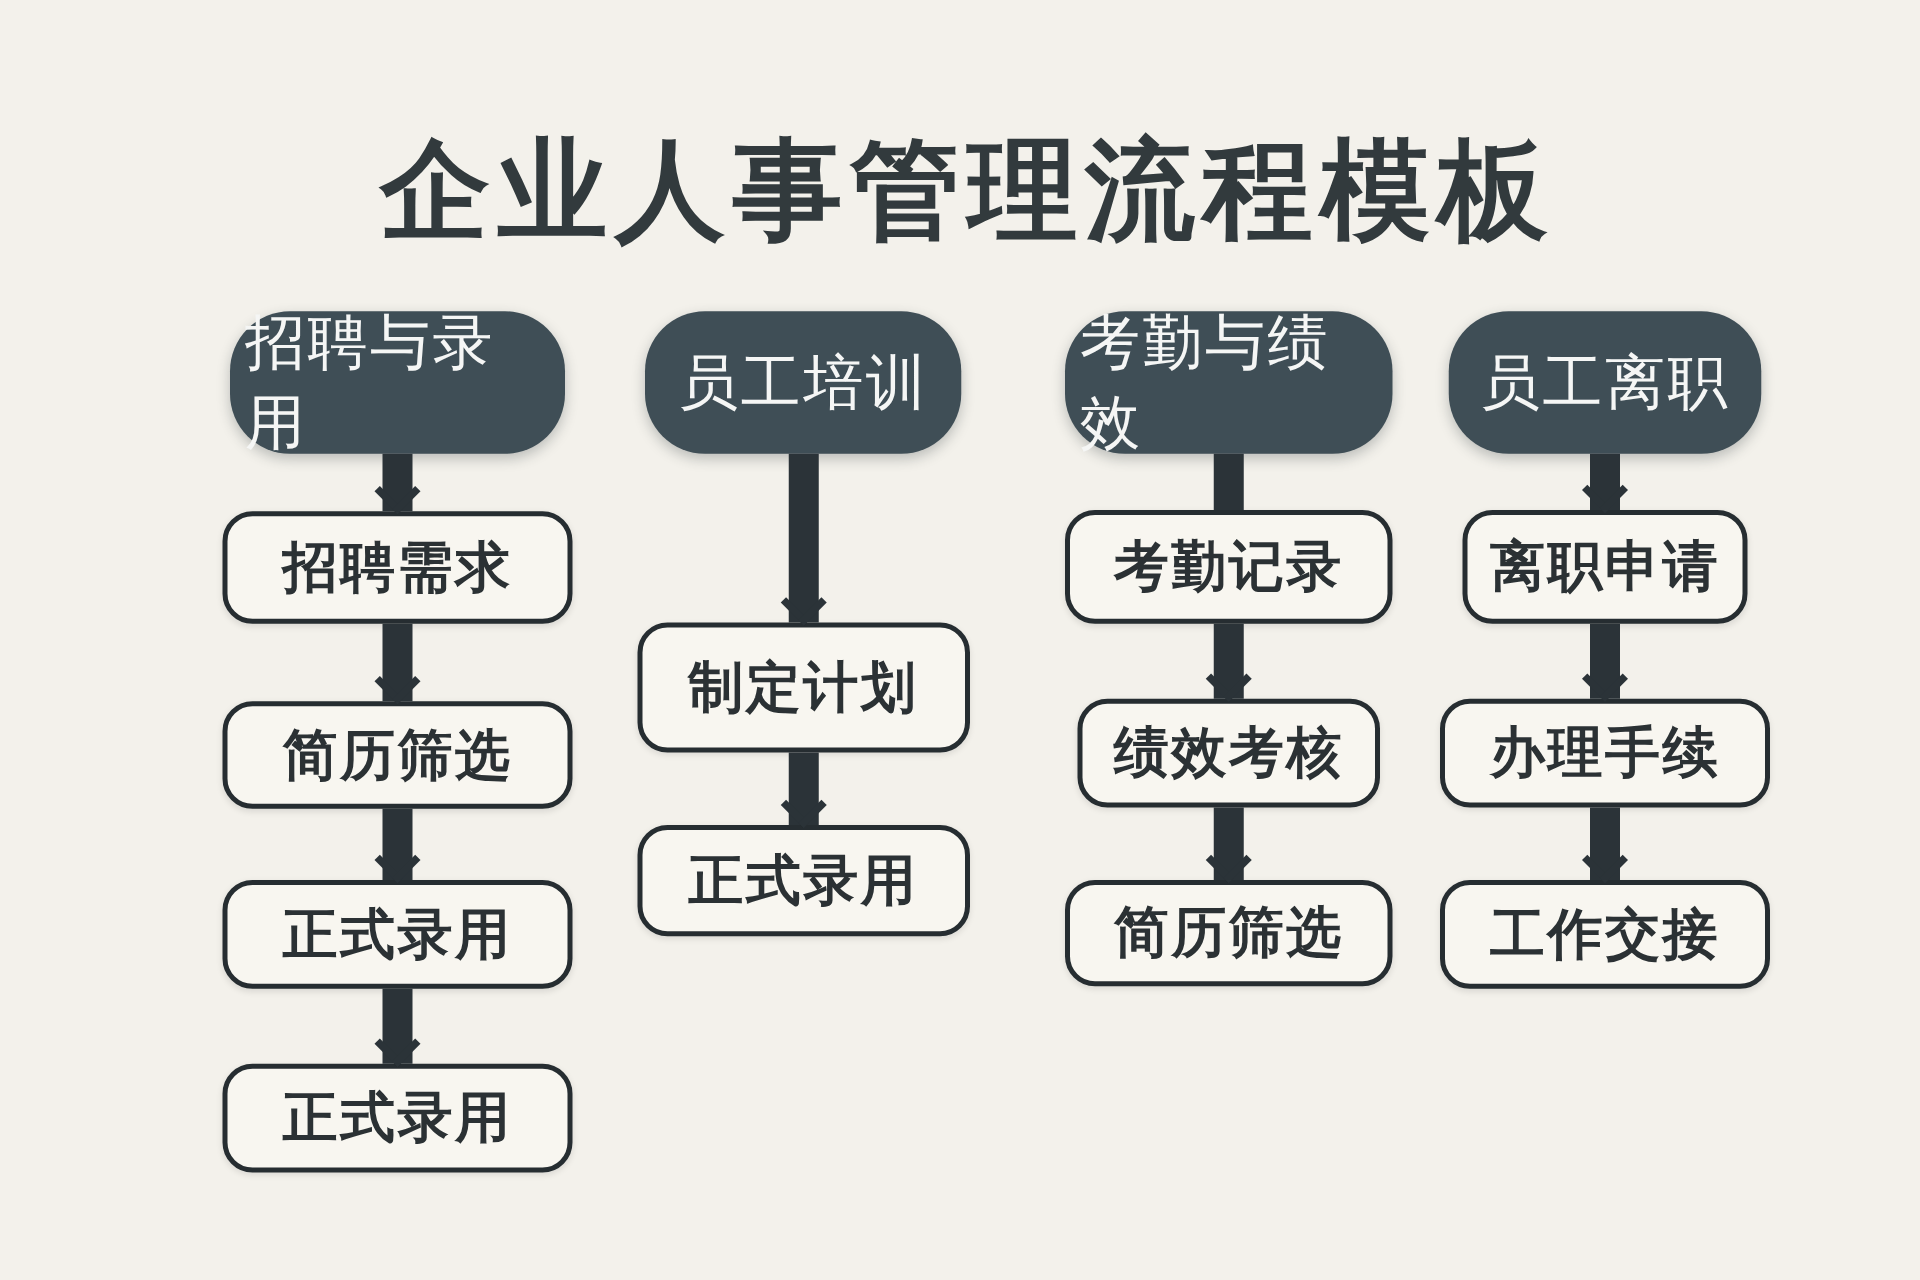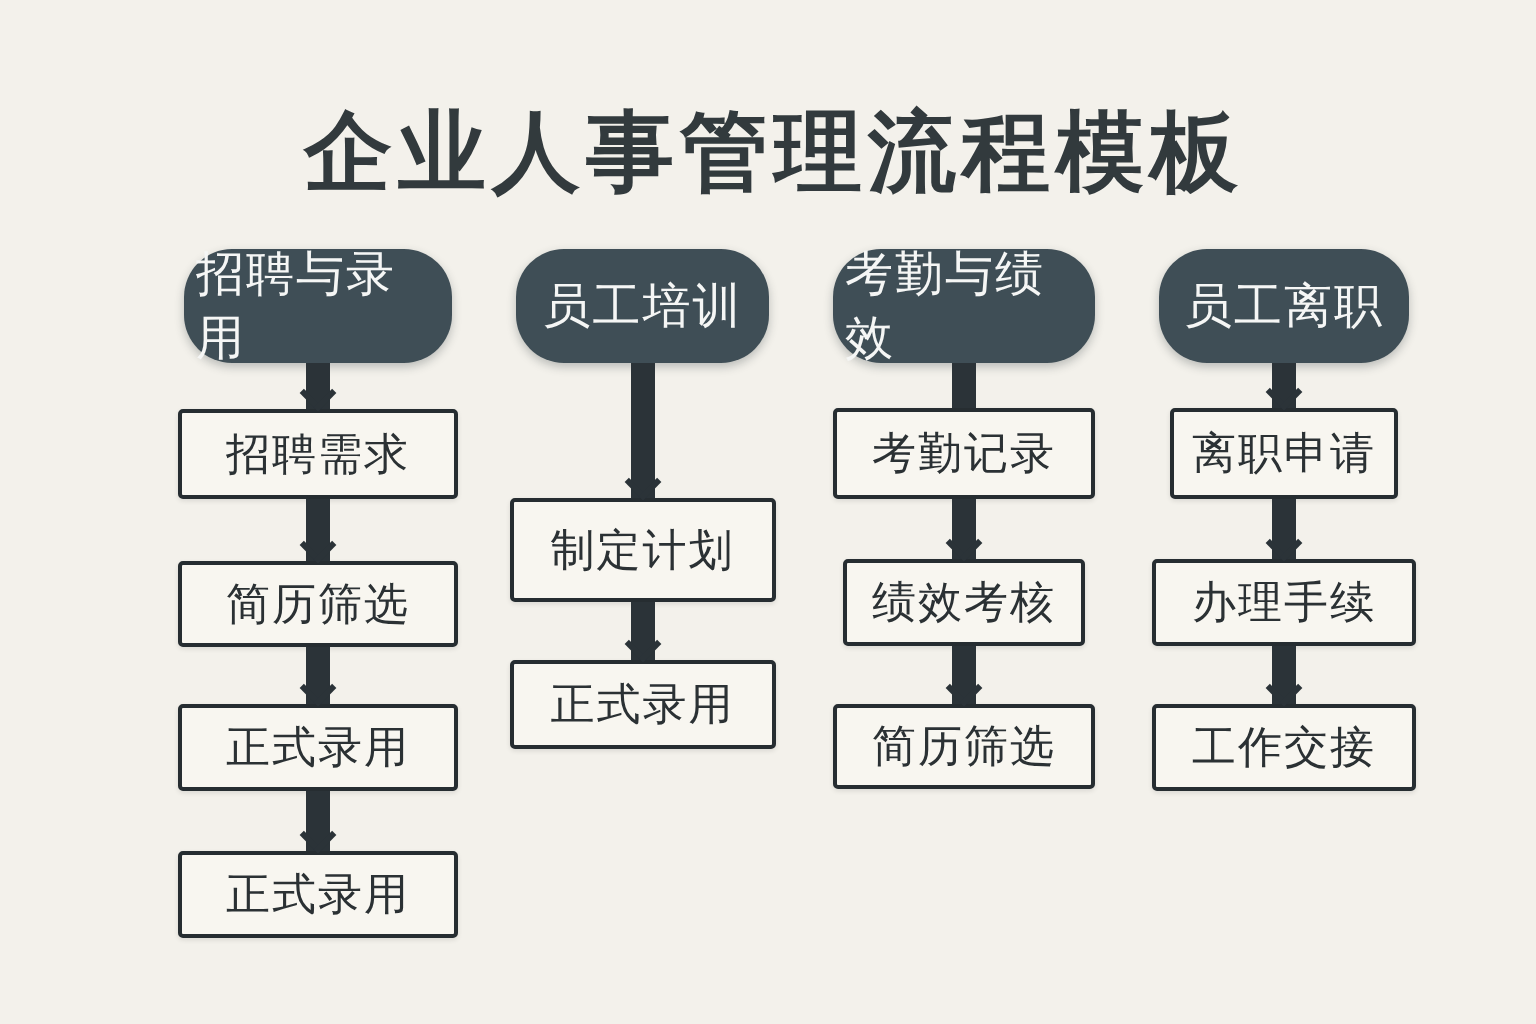--- a/index.html
+++ b/index.html
@@ -34,23 +34,23 @@
     background:var(--header-fill);color:var(--header-text);
     border-radius:48px;
     display:flex;align-items:center;justify-content:center;
     font-size:48px;font-weight:400;letter-spacing:2px;
     box-shadow:0 4px 10px rgba(40,50,55,.28);
   }
   .box{
     height:90px;
     background:var(--box-fill);
     border:4px solid var(--box-border);
-    border-radius:5px;
+    border-radius:24px;
     display:flex;align-items:center;justify-content:center;
-    font-size:44px;font-weight:400;letter-spacing:2px;
+    font-size:44px;font-weight:700;letter-spacing:2px;
     color:var(--box-text);
     box-shadow:0 2px 5px rgba(0,0,0,.10);
   }
   .connector{
     position:relative;width:5px;background:var(--arrow);
   }
   .connector.arrowed::after{
     content:'';
     position:absolute;
     left:50%;bottom:3px;
@@ -81,21 +81,21 @@
   </div>
 
   <div class="col" style="left:480px;width:277px">
     <div class="header">员工培训</div>
     <div class="connector arrowed" style="height:135px"></div>
     <div class="box" style="width:266px;height:104px">制定计划</div>
     <div class="connector arrowed" style="height:58px"></div>
     <div class="box" style="width:266px;height:89px">正式录用</div>
   </div>
 
-  <div class="col" style="left:797px;width:286px">
+  <div class="col" style="left:816px;width:286px">
     <div class="header">考勤与绩效</div>
     <div class="connector" style="height:45px"></div>
     <div class="box" style="width:262px;height:91px">考勤记录</div>
     <div class="connector arrowed" style="height:60px"></div>
     <div class="box" style="width:242px;height:87px">绩效考核</div>
     <div class="connector arrowed" style="height:58px"></div>
     <div class="box" style="width:262px;height:85px">简历筛选</div>
   </div>
 
   <div class="col" style="left:1123px;width:274px">

